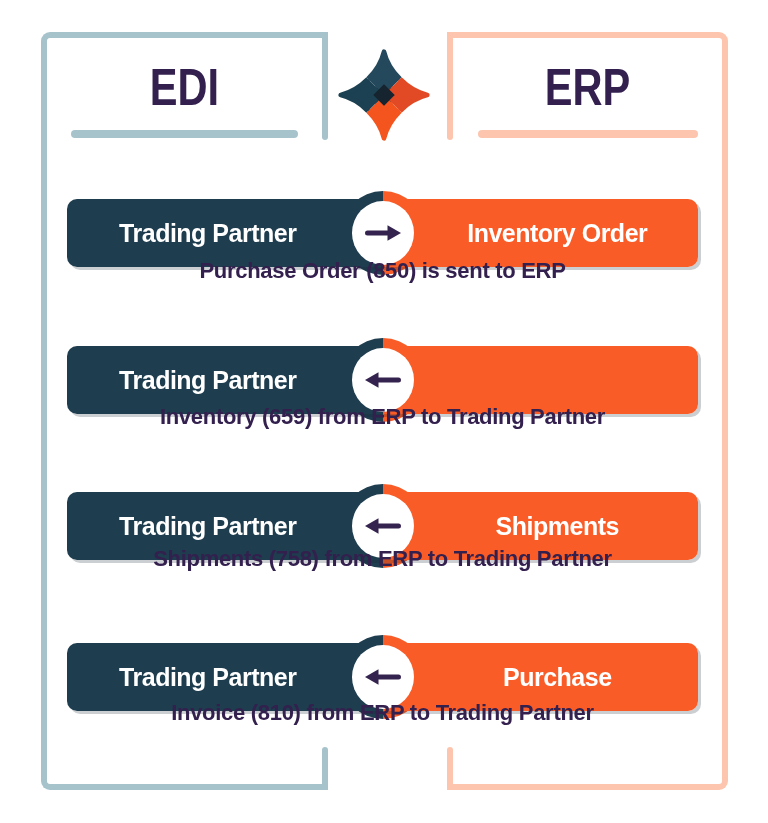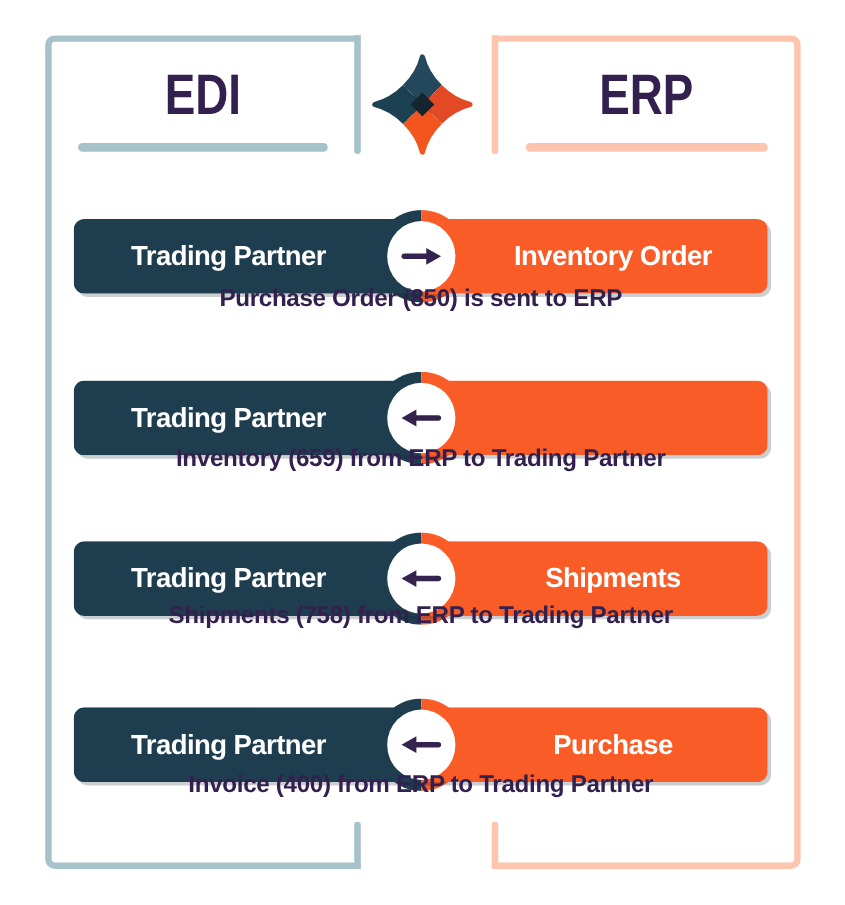--- a/index.html
+++ b/index.html
@@ -178,15 +178,15 @@
       </div>
     <div class="bar-label left">Trading Partner</div>
     <div class="bar-label right">Purchase</div>
     <div class="white-circle dir-left">
       <svg class="arrow" width="40" height="18" viewBox="0 0 44 20">
           <rect x="2" y="7.2" width="28" height="5.6" rx="2.8" fill="#35234F"></rect>
           <polygon points="27,1.5 42,10 27,18.5" fill="#35234F"></polygon>
         </svg>
     </div>
   </div>
-  <div class="caption caption-4">Invoice (400) from ERP to Trading Partner</div>
+  <div class="caption caption-4">Invoice (810) from ERP to Trading Partner</div>
 
 </div>
 
 </body></html>

